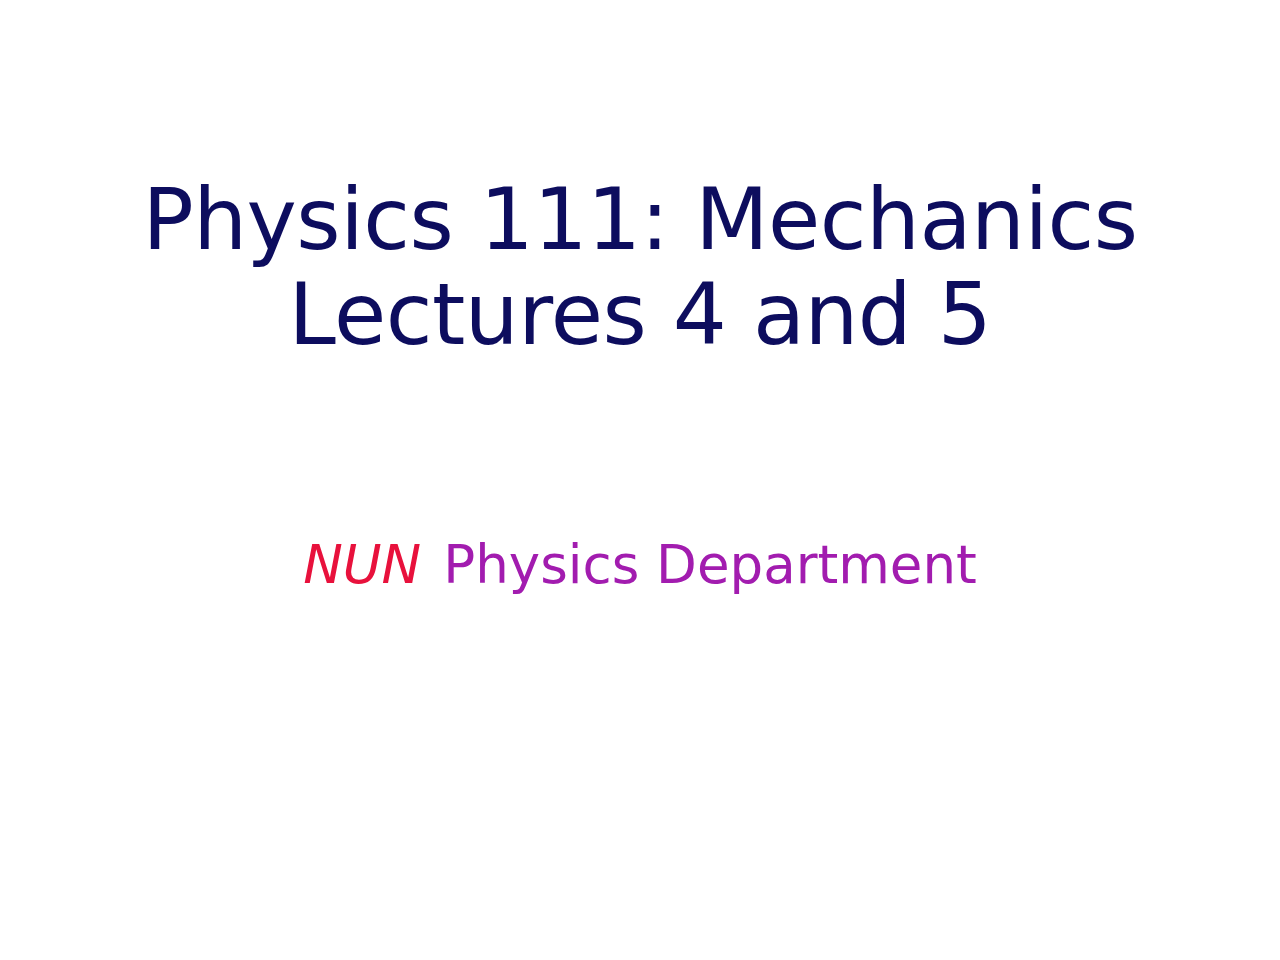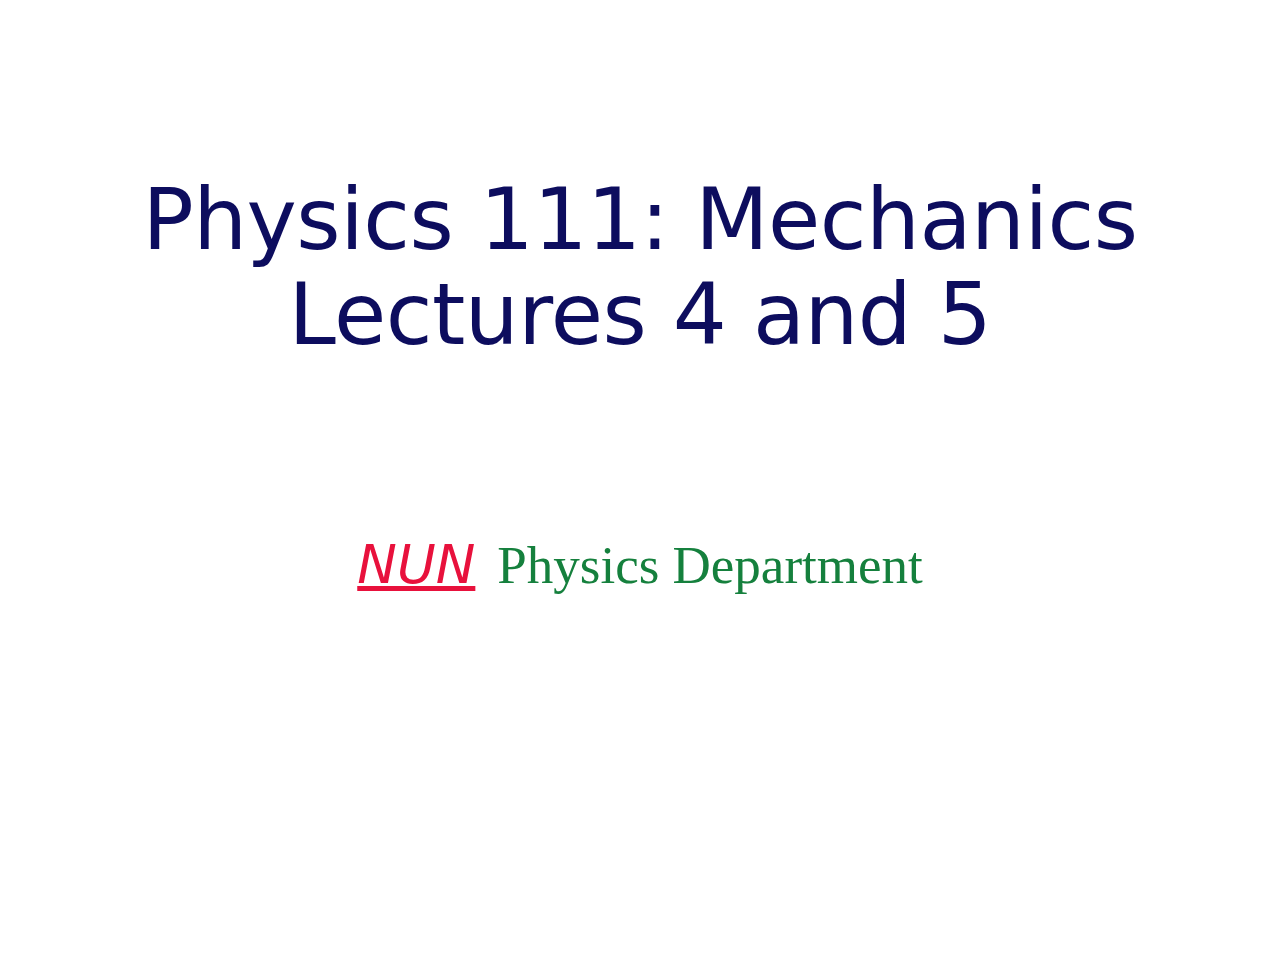--- a/index.html
+++ b/index.html
@@ -77,32 +77,30 @@
     font-weight: 400;
     line-height: 62px;
     color: #0d0d5e;
     white-space: nowrap;
   }
 
   .affiliation-org {
     font-style: italic;
     font-weight: 400;
     color: #e8113c;
-    text-decoration: underline;
   }
 
   .affiliation-gap {
     display: inline-block;
     width: 22px;
   }
 
   .affiliation-dept {
-    color: #15803d;
+    color: #a21caf;
     font-style: normal;
-    font-family: Liberation Serif, serif;
   }
 </style>
 </head>
 <body>
 
 <div class="slide">
 
   <div class="title-block">
     <h1 class="slide-title">Physics 111: Mechanics
 Lectures 4 and 5</h1>

